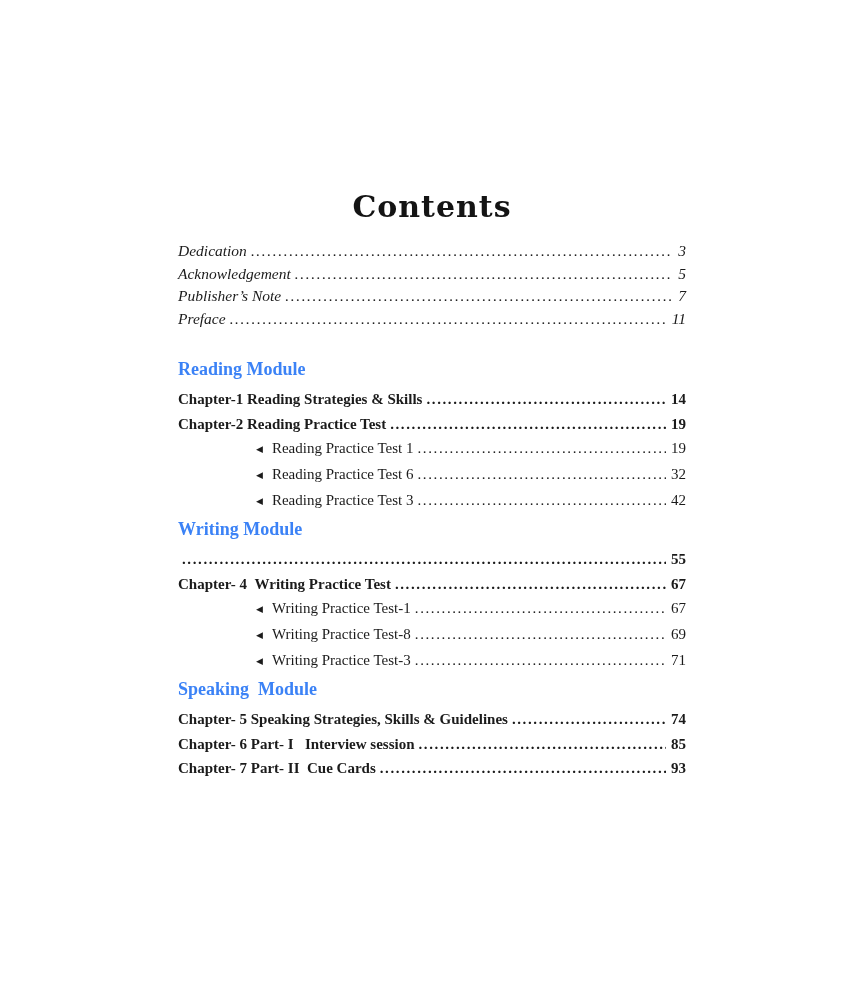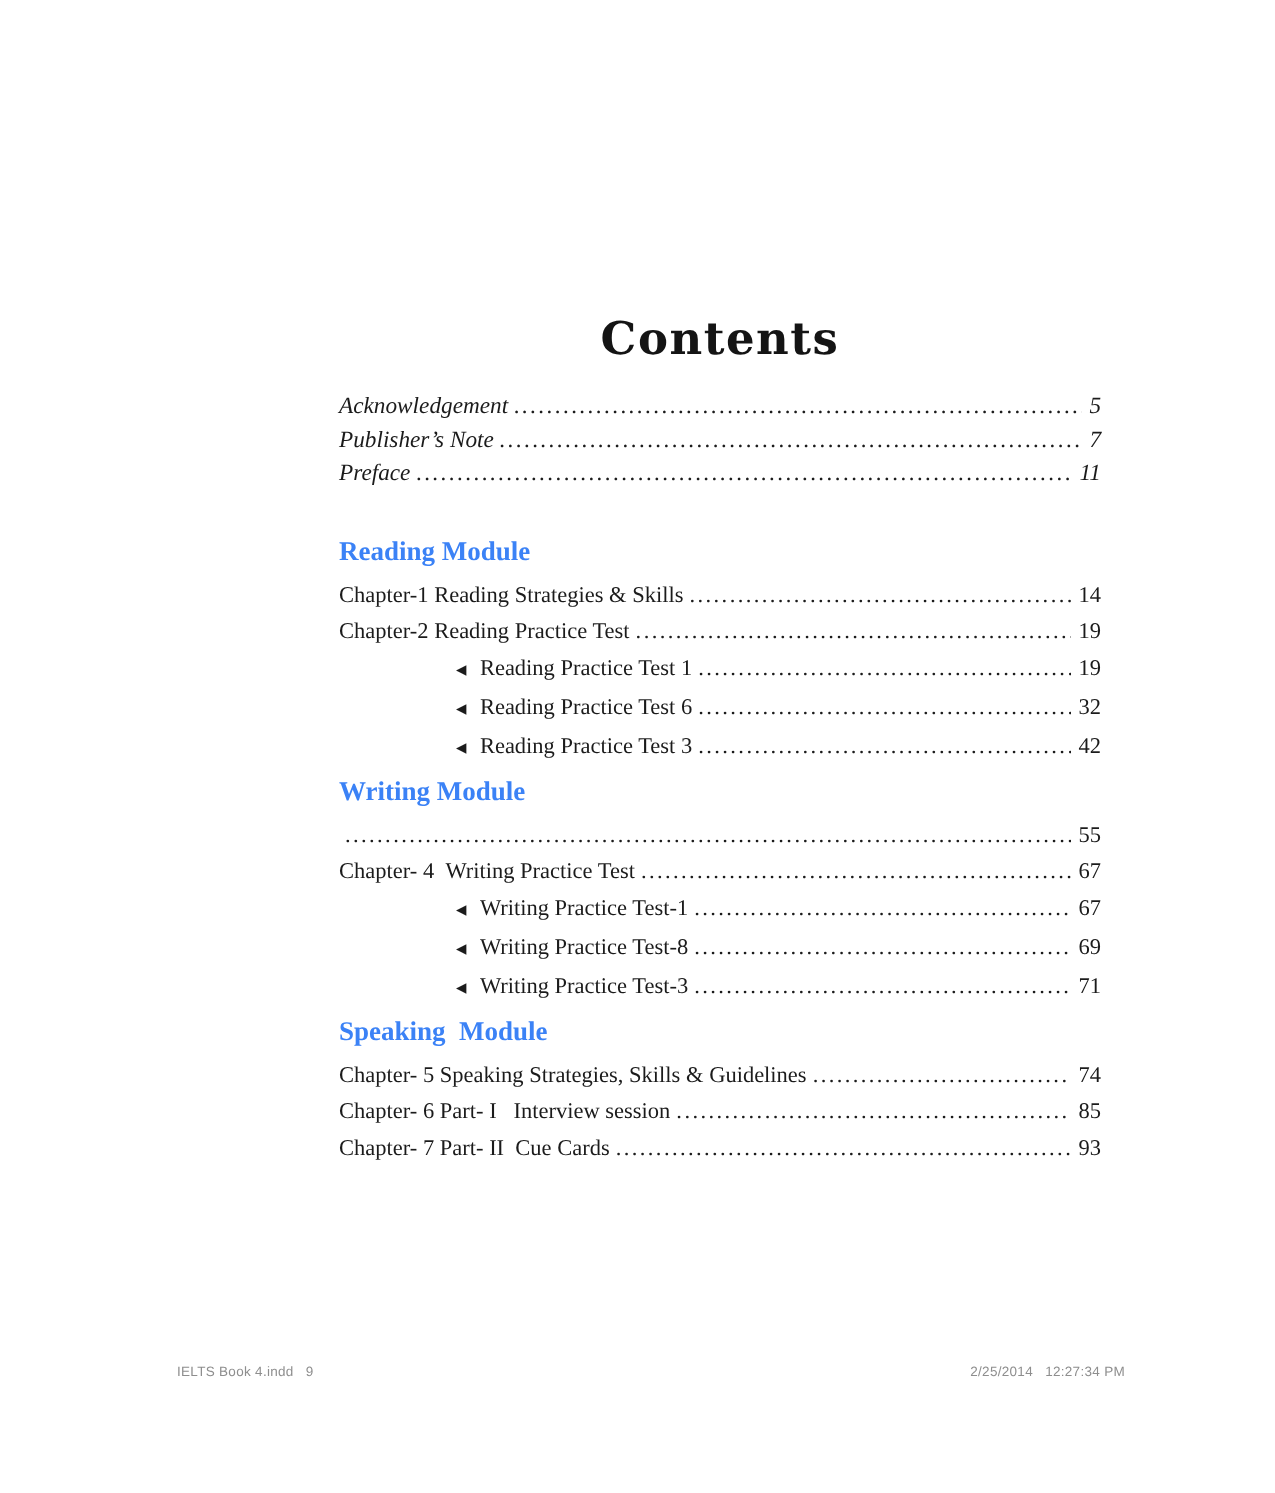--- a/index.html
+++ b/index.html
@@ -7,23 +7,22 @@
     width: 850px; height: 995px;
     background: #ffffff;
     font-family: "Liberation Serif", serif;
     color: #1b1b1b;
     position: relative;
     overflow: hidden;
   }
   .page { position: absolute; inset: 0; background: #ffffff; }
   .content {
     position: absolute;
-    left: 178px; top: 208px;
+    left: 178px; top: 188px;
     width: 508px;
-    margin-left: 48px;
   }
   .doc-title {
     margin: 0;
     text-align: center;
     font-family: "DejaVu Serif", serif;
     font-weight: 700;
     font-size: 30px;
     letter-spacing: 1px;
     line-height: 38px;
     color: #141414;
@@ -45,21 +44,21 @@
   .heading-wm { margin-top: 4px; }
   .heading-sm { margin-top: 4px; }
   .rows { margin-top: 6px; }
   .row {
     display: flex;
     align-items: baseline;
     font-size: 15px;
     line-height: 24.5px;
     white-space: nowrap;
   }
-  .row.chapter { font-weight: 400; }
+  .row.chapter { font-weight: 700; }
   .row.sub {
     font-weight: 400;
     line-height: 24px;
     padding-left: 78px;
   }
   .bullet {
     font-family: "DejaVu Sans", sans-serif;
     font-size: 9px;
     margin-right: 9px;
     transform: translateY(-1px);
@@ -91,20 +90,25 @@
 </head>
 <body>
 
 <div class="page">
   <div class="content">
 
     <h1 class="doc-title">Contents</h1>
 
     <div class="front-matter">
       <div class="row">
+        <span class="label">Dedication</span>
+        <span class="dots"></span>
+        <span class="pagenum">3</span>
+      </div>
+      <div class="row">
         <span class="label">Acknowledgement</span>
         <span class="dots"></span>
         <span class="pagenum">5</span>
       </div>
       <div class="row">
         <span class="label">Publisher’s Note</span>
         <span class="dots"></span>
         <span class="pagenum">7</span>
       </div>
       <div class="row">
@@ -191,17 +195,13 @@
       </div>
       <div class="row chapter">
         <span class="label">Chapter- 7 Part- II&nbsp; Cue Cards</span>
         <span class="dots"></span>
         <span class="pagenum">93</span>
       </div>
     </div>
 
   </div>
 
-  <div class="footer">
-    <span>IELTS Book 4.indd&nbsp;&nbsp;&nbsp;9</span>
-    <span>2/25/2014&nbsp;&nbsp;&nbsp;12:27:34 PM</span>
-  </div>
 </div>
 
 </body></html>

